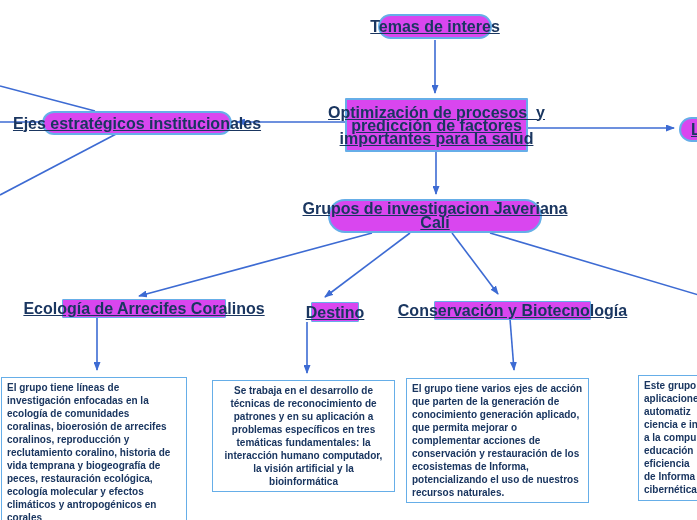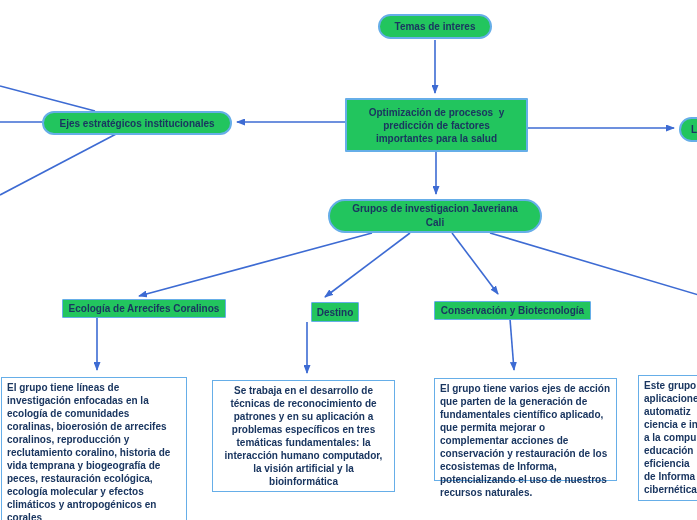--- a/index.html
+++ b/index.html
@@ -11,24 +11,24 @@
   html,body{margin:0;padding:0;}
   body{
     width:697px;height:520px;overflow:hidden;background:var(--bg);
     font-family:"Liberation Sans",sans-serif;
   }
   #canvas{position:relative;width:697px;height:520px;overflow:hidden;background:var(--bg);}
   #wires{position:absolute;left:0;top:0;z-index:1;}
   .conn{stroke:var(--connector);stroke-width:1.6;fill:none;}
   .arrowhead{fill:var(--connector);}
   .node{
-    position:absolute;z-index:2;background:#22c55e;color:var(--ink);
-    font-weight:bold;font-size:10px;text-align:center;
+    position:absolute;z-index:2;background:#d946ef;color:var(--ink);
+    font-weight:bold;font-size:16px;text-align:center;
     display:flex;flex-direction:column;align-items:center;justify-content:center;
-    box-sizing:border-box;line-height:13px;
+    box-sizing:border-box;line-height:13px;text-decoration:underline;
   }
   .pill{border:2px solid var(--node-border);border-radius:13px;}
   .rect{border:1.5px solid var(--node-border);border-radius:1px;}
   .tbox{
     position:absolute;z-index:2;background:#fff;color:var(--ink);
     border:1.5px solid var(--node-border);box-sizing:border-box;
     font-weight:bold;font-size:10px;line-height:13px;text-align:left;
     padding:3px 5px;
   }
   .line{white-space:pre;}
@@ -36,21 +36,21 @@
   #node-optim{left:345px;top:98px;width:183px;height:54px;border-width:2px;}
   #node-ejes{left:42px;top:111px;width:190px;height:24px;justify-content:center;}
   #node-lcut{left:679px;top:117px;width:70px;height:25px;align-items:flex-start;justify-content:center;padding-left:10px;}
   #node-lcut .line{text-align:left;}
   #node-grupos{left:328px;top:199px;width:214px;height:34px;border-radius:17px;line-height:14px;}
   #node-ecologia{left:18px;top:299px;width:164px;height:19px;margin-left:44px;}
   #node-destino{left:283px;top:302px;width:48px;height:20px;margin-left:28px;}
   #node-conserv{left:434px;top:301px;width:157px;height:19px;}
   #tbox-ecologia{left:1px;top:377px;width:186px;height:155px;}
   #tbox-destino{left:212px;top:380px;width:183px;height:112px;text-align:center;}
-  #tbox-conserv{left:434px;top:378px;width:183px;height:103px;}
+  #tbox-conserv{left:406px;top:378px;width:183px;height:125px;}
   #tbox-cut{left:638px;top:375px;width:130px;height:126px;}
 </style>
 </head>
 <body>
 
 <div id="canvas">
 
   <svg id="wires" width="697" height="520" viewBox="0 0 697 520">
     <defs>
       <marker id="arr" markerWidth="9" markerHeight="7" refX="8" refY="3.5" orient="auto" markerUnits="userSpaceOnUse">
@@ -129,21 +129,21 @@
       <div class="line">problemas específicos en tres</div>
       <div class="line">temáticas fundamentales: la</div>
       <div class="line">interacción humano computador,</div>
       <div class="line">la visión artificial y la</div>
       <div class="line">bioinformática</div>
     </div>
 
   <div id="tbox-conserv" class="tbox">
       <div class="line">El grupo tiene varios ejes de acción</div>
       <div class="line">que parten de la generación de</div>
-      <div class="line">fundamentales científico aplicado,</div>
+      <div class="line">conocimiento generación aplicado,</div>
       <div class="line">que permita mejorar o</div>
       <div class="line">complementar acciones de</div>
       <div class="line">conservación y restauración de los</div>
       <div class="line">ecosistemas de Informa,</div>
       <div class="line">potencializando el uso de nuestros</div>
       <div class="line">recursos naturales.</div>
     </div>
 
   <div id="tbox-cut" class="tbox">
       <div class="line">Este grupo</div>

